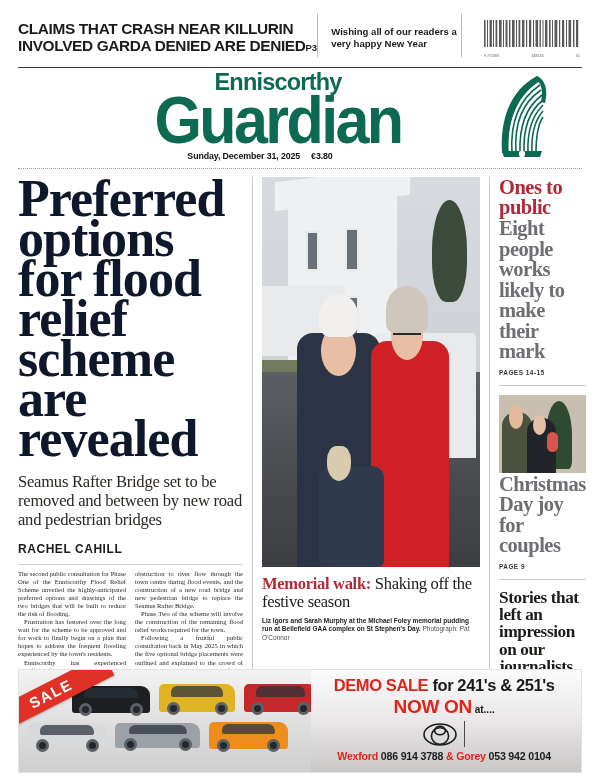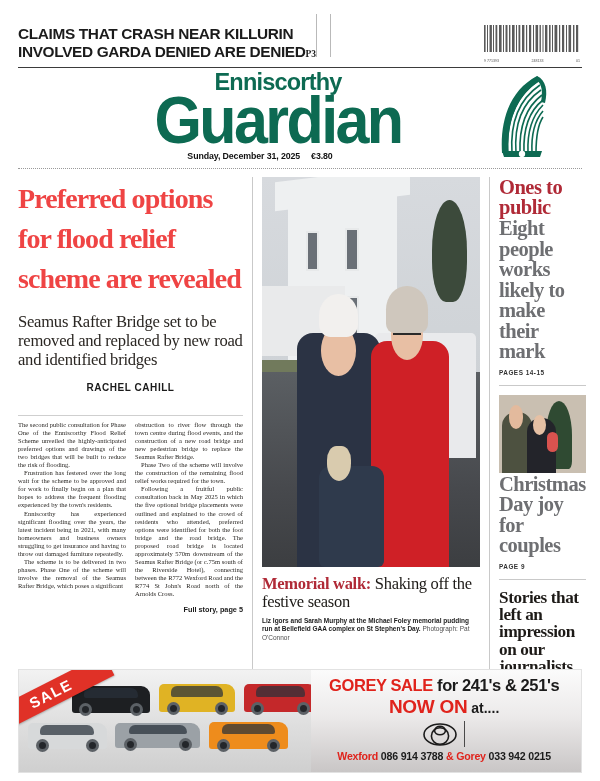--- a/index.html
+++ b/index.html
@@ -5,29 +5,29 @@
   * { box-sizing: border-box; margin: 0; padding: 0; }
   html, body {
     width: 600px; height: 781px;
     background: #ffffff;
     font-family: "Liberation Serif", serif;
     overflow: hidden;
   }
   .page { position: relative; width: 600px; height: 781px; background: #fff; padding: 0 18px; }
 
   
-  .topstrip { display: flex; align-items: flex-end; padding-top: 13px; height: 63px; }
+  .topstrip { display: flex; align-items: center; padding-top: 13px; height: 63px; }
   .skybox { flex: 0 0 298px; }
   .skybox-line {
     font-family: "Liberation Sans", sans-serif;
     font-weight: bold; font-size: 15.4px; line-height: 17.5px;
     letter-spacing: -0.35px; color: #1b1b1b; white-space: nowrap;
   }
   .skybox-line .pref {
-    font-size: 9.5px; font-weight: bold; vertical-align: baseline; letter-spacing: 0; font-family: Liberation Serif, serif;
+    font-size: 9.5px; font-weight: bold; vertical-align: baseline; letter-spacing: 0;
   }
   .sky-div { flex: 0 0 1px; align-self: stretch; background: #b9b9b9; margin: 1px 13px 6px 0; }
   .newyear {
     flex: 0 0 130px;
     font-family: "Liberation Sans", sans-serif;
     font-weight: bold; font-size: 9.6px; line-height: 11.6px; color: #1b1b1b;
   }
   .sky-div2 { flex: 0 0 1px; align-self: stretch; background: #b9b9b9; margin: 1px 10px 6px 0; }
   .barcode-wrap { flex: 1; display: flex; justify-content: flex-end; padding-top: 1px; }
   .barcode { width: 100px; }
@@ -65,34 +65,33 @@
   
   .content { display: flex; margin-top: 8px; }
   .col-left { flex: 0 0 225px; }
   .vrule { flex: 0 0 1px; background: #c9c9c9; margin: 0 9px; }
   .col-mid { flex: 0 0 218px; }
   .col-right { flex: 1; }
 
   
   h1.lead {
     font-family: "Liberation Serif", serif;
-    font-weight: bold; font-size: 28px; line-height: 40px;
-    color: #ef4444; letter-spacing: -0.9px; margin-top: 2px;
+    font-weight: bold; font-size: 52px; line-height: 40px;
+    color: #0f172a; letter-spacing: -0.9px; margin-top: 2px;
   }
   .standfirst {
     font-family: "Liberation Serif", serif;
     font-size: 16.6px; line-height: 19px; color: #2b2723;
     margin-top: 13px; letter-spacing: -0.25px;
   }
   .byline {
     font-family: "Liberation Sans", sans-serif;
-    font-weight: bold; font-size: 10px; letter-spacing: 0.55px;
-    color: #1b1b1b; margin-top: 13px; padding-bottom: 22px;
+    font-weight: bold; font-size: 12px; letter-spacing: 0.55px;
+    color: #1b1b1b; margin-top: 13px; padding-bottom: 8px;
     border-bottom: 0.8px solid #cfcfcf;
-    text-align: center;
   }
   .bodycols { display: flex; gap: 9px; margin-top: 5px; }
   .bodycol { flex: 1; }
   .bodycol p {
     font-family: "Liberation Serif", serif;
     font-size: 6.55px; line-height: 8.05px; color: #2a2724;
     text-align: justify; hyphens: auto;
   }
   .bodycol p + p { text-indent: 6px; }
   .fullstory {
@@ -161,21 +160,21 @@
   }
   .ad-text {
     flex: 1; position: relative;
     background: linear-gradient(180deg,#fbfbfb 0%,#eceaea 45%,#c9c6c6 100%);
     padding: 6px 8px 4px 4px; text-align: center;
     font-family: "Liberation Sans", sans-serif;
   }
   .ad-l1 { font-size: 16.5px; font-weight: bold; color: #1b1b1b; letter-spacing: -0.4px; white-space: nowrap; }
   .ad-l1 .red { color: #e0231c; }
   .ad-l2 { font-size: 19px; font-weight: bold; color: #e0231c; letter-spacing: -0.3px; margin-top: 1px; }
-  .ad-l2 .at { font-size: 14px; color: #1b1b1b; letter-spacing: 0; }
+  .ad-l2 .at { font-size: 10px; color: #1b1b1b; letter-spacing: 0; }
   .ad-dealer { display: flex; align-items: center; justify-content: center; gap: 7px; margin-top: 3px; }
   .toyota-mark { width: 34px; height: 23px; flex: 0 0 34px; }
   .dealer-div { width: 1px; height: 26px; background: #4a4a4a; }
   .dealer-lines { text-align: left; }
   .ad-d1, .ad-d2 { font-size: 12.2px; font-weight: bold; color: #1b1b1b; letter-spacing: -0.2px; line-height: 13px; }
   .ad-phones { font-size: 10.6px; font-weight: bold; color: #1b1b1b; margin-top: 3px; letter-spacing: -0.2px; }
   .ad-phones .red { color: #e0231c; }
 
   
   .car { position: absolute; border-radius: 5px 9px 3px 3px; }
@@ -214,20 +213,21 @@
 <div class="page">
 
   <div class="topstrip">
     <div class="skybox">
       <div class="skybox-line">CLAIMS THAT CRASH NEAR KILLURIN</div>
       <div class="skybox-line">
         <span>INVOLVED GARDA DENIED ARE DENIED</span><span class="pref">P3</span>
       </div>
     </div>
     <div class="sky-div"></div>
+    <div class="newyear">Wishing all of our readers a very happy New Year</div>
     <div class="sky-div2"></div>
     <div class="barcode-wrap">
       <div class="barcode">
         <svg viewBox="0 0 100 30" width="100" height="30">
           <rect x="0" y="0" width="100" height="30" fill="#ffffff"></rect>
           <g fill="#5a5a5a">
             <rect x="2" y="1" width="1.6" height="27"></rect>
               <rect x="5" y="1" width="1" height="27"></rect>
             <rect x="7.5" y="1" width="2.4" height="27"></rect>
               <rect x="11" y="1" width="1" height="27"></rect>
@@ -293,21 +293,21 @@
     <div class="dateline">
       <span>Sunday, December 31, 2025</span><span class="price">€3.80</span>
     </div>
   </div>
   <div class="rule-dotted"></div>
 
   <div class="content">
 
     <div class="col-left">
       <h1 class="lead">Preferred options for flood relief scheme are revealed</h1>
-      <div class="standfirst">Seamus Rafter Bridge set to be removed and replaced by new road and identified bridges</div>
+      <div class="standfirst">Seamus Rafter Bridge set to be removed and between by new road and pedestrian bridges</div>
       <div class="byline">RACHEL CAHILL</div>
       <div class="bodycols">
         <div class="bodycol">
           <p>The second public consultation for Phase One of the Enniscorthy Flood Relief Scheme unveiled the highly-anticipated preferred options and drawings of the two bridges that will be built to reduce the risk of flooding.</p>
           <p>Frustration has festered over the long wait for the scheme to be approved and for work to finally begin on a plan that hopes to address the frequent flooding experienced by the town's residents.</p>
           <p>Enniscorthy has experienced significant flooding over the years, the latest incident being in 2021, with many homeowners and business owners struggling to get insurance and having to throw out damaged furniture repeatedly.</p>
           <p>The scheme is to be delivered in two phases. Phase One of the scheme will involve the removal of the Seamus Rafter Bridge, which poses a significant</p>
         </div>
         <div class="bodycol">
           <p>obstruction to river flow through the town centre during flood events, and the construction of a new road bridge and new pedestrian bridge to replace the Seamus Rafter Bridge.</p>
@@ -423,39 +423,39 @@
       </div>
       <div class="car" style="left:65%;top:51%;width:27%;height:26%;background:#ee8c1c;">
         <span class="win"></span>
         <span class="wheel w1"></span>
           <span class="wheel w2"></span>
       </div>
       <div class="sale-ribbon">SALE</div>
     </div>
     <div class="ad-text">
       <div class="ad-l1">
-        <span class="red">GOREY SALE</span><span> for 241's &amp; 251's</span>
+        <span class="red">DEMO SALE</span><span> for 241's &amp; 251's</span>
       </div>
       <div class="ad-l2">
         <span>NOW ON</span><span class="at"> at....</span>
       </div>
       <div class="ad-dealer">
         <span class="toyota-mark">
           <svg viewBox="0 0 34 23" width="34" height="23">
             <g fill="none" stroke="#1b1b1b" stroke-width="1.6">
               <ellipse cx="17" cy="11.5" rx="16" ry="10.5"></ellipse>
               <ellipse cx="17" cy="7.6" rx="5.4" ry="4.2"></ellipse>
               <ellipse cx="17" cy="13" rx="8.6" ry="8.2"></ellipse>
             </g>
           </svg>
         </span>
         <span class="dealer-div"></span>
       </div>
       <div class="ad-phones">
         <span class="red">Wexford</span>
         <span>086 914 3788</span>
         <span class="red">&amp; Gorey</span>
-        <span>033 942 0215</span>
+        <span>053 942 0104</span>
       </div>
     </div>
   </div>
 
 </div>
 
 </body></html>

